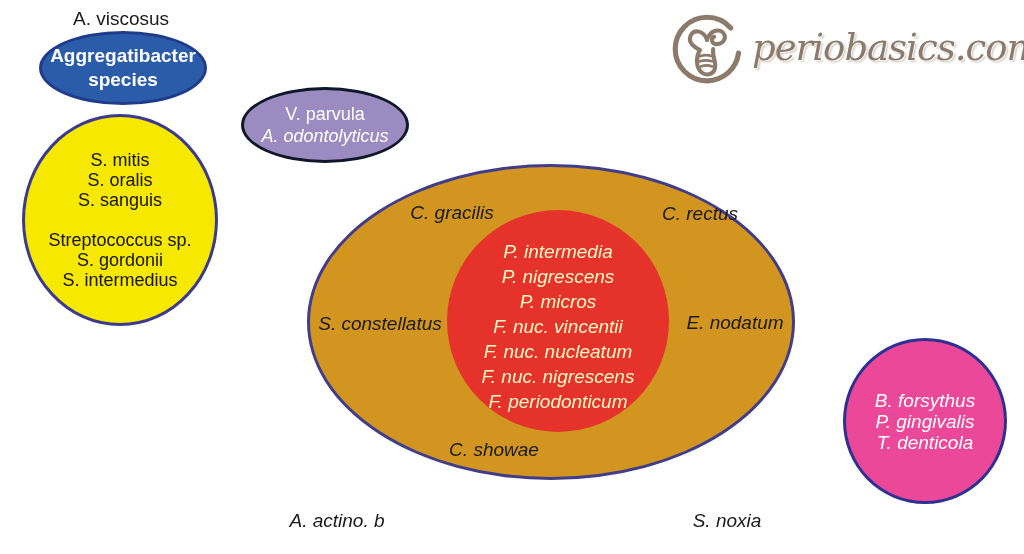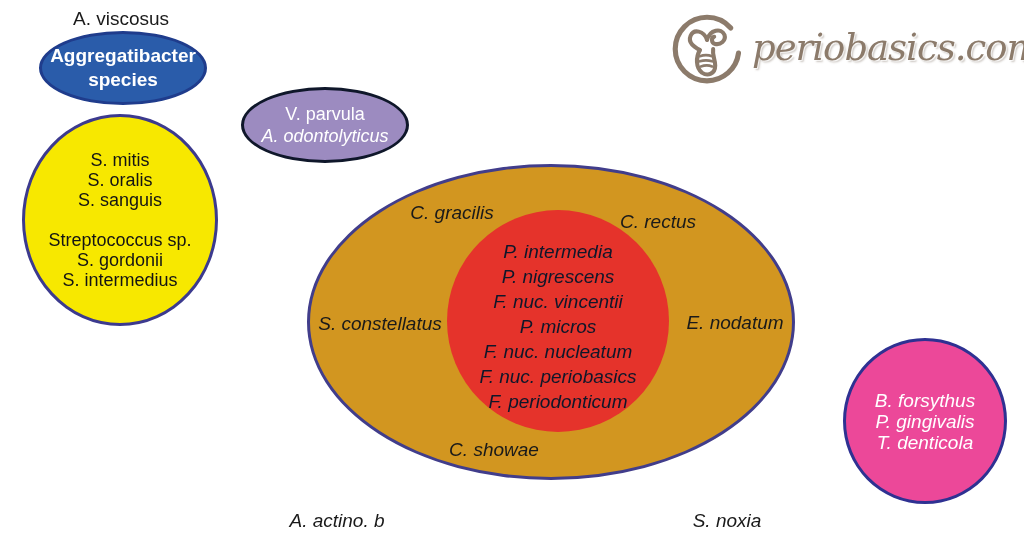--- a/index.html
+++ b/index.html
@@ -17,32 +17,32 @@
   .blue .lines{color:#fff;font-size:19px;line-height:24px;font-weight:600;}
   .yellow{left:22px;top:114px;width:196px;height:212px;background:#f7e800;border:3px solid #3c3a8e;}
   .yellow .lines{color:#141414;font-size:18px;line-height:20px;}
   .purple{left:241px;top:87px;width:168px;height:76px;background:#9c8bc0;border:3px solid #0f172a;}
   .purple .lines{color:#fff;font-size:18px;line-height:22px;}
   .purple .lines div:nth-child(2){font-style:italic;}
   .green{left:37px;top:352px;width:174px;height:186px;background:#8a9a3a;border:3px solid #2e3192;}
   .green .lines{color:#fcf8ea;font-size:18px;line-height:21px;}
   .orange{left:307px;top:164px;width:488px;height:316px;background:#d29620;border:3px solid #413d8b;}
   .redcore{left:447px;top:210px;width:222px;height:222px;background:#e5332b;border:none;}
-  .redcore .lines{color:#0f172a;font-size:19px;line-height:25px;font-style:italic;padding-top:10px;}
+  .redcore .lines{color:#fef9c3;font-size:19px;line-height:25px;font-style:italic;padding-top:10px;}
   .redright{left:843px;top:338px;width:164px;height:166px;background:#ec4899;border:3px solid #2e3192;}
   .redright .lines{color:#fff;font-size:19px;line-height:21px;font-style:italic;}
   
   .flabel{
     position:absolute;transform:translate(-50%,-50%);
     font-size:19px;font-style:italic;color:#1a1a1a;white-space:nowrap;
   }
   .flabel.upright{font-style:normal;}
   .lbl-a-viscosus{left:121px;top:19px;}
   .lbl-c-gracilis{left:452px;top:213px;}
-  .lbl-c-rectus{left:658px;top:214px;margin-top:8px;}
+  .lbl-c-rectus{left:700px;top:214px;}
   .lbl-s-constellatus{left:380px;top:324px;}
   .lbl-e-nodatum{left:735px;top:323px;}
   .lbl-c-showae{left:494px;top:450px;}
   .lbl-a-actino-b{left:337px;top:521px;text-align:center;}
   .lbl-s-noxia{left:691px;top:521px;margin-left:36px;}
   
   .logo{position:absolute;left:666px;top:6px;display:flex;align-items:center;}
   .logo-icon{width:82px;height:82px;display:block;}
   .logo-text{
     font-family:"DejaVu Serif","Liberation Serif",serif;font-style:italic;
@@ -82,24 +82,24 @@
         <div>A. odontolyticus</div>
       </div>
   </div>
 
 
   <div class="ellipse orange"></div>
   <div class="ellipse redcore">
     <div class="lines">
         <div>P. intermedia</div>
         <div>P. nigrescens</div>
+        <div>P. micros</div>
         <div>F. nuc. vincentii</div>
-        <div>P. micros</div>
         <div>F. nuc. nucleatum</div>
-        <div>F. nuc. periobasics</div>
+        <div>F. nuc. nigrescens</div>
         <div>F. periodonticum</div>
       </div>
   </div>
   <div class="flabel lbl-c-gracilis">C. gracilis</div>
   <div class="flabel lbl-c-rectus">C. rectus</div>
   <div class="flabel lbl-s-constellatus">S. constellatus</div>
   <div class="flabel lbl-e-nodatum">E. nodatum</div>
   <div class="flabel lbl-c-showae">C. showae</div>
 
   <div class="flabel lbl-a-actino-b">A. actino. b</div>

